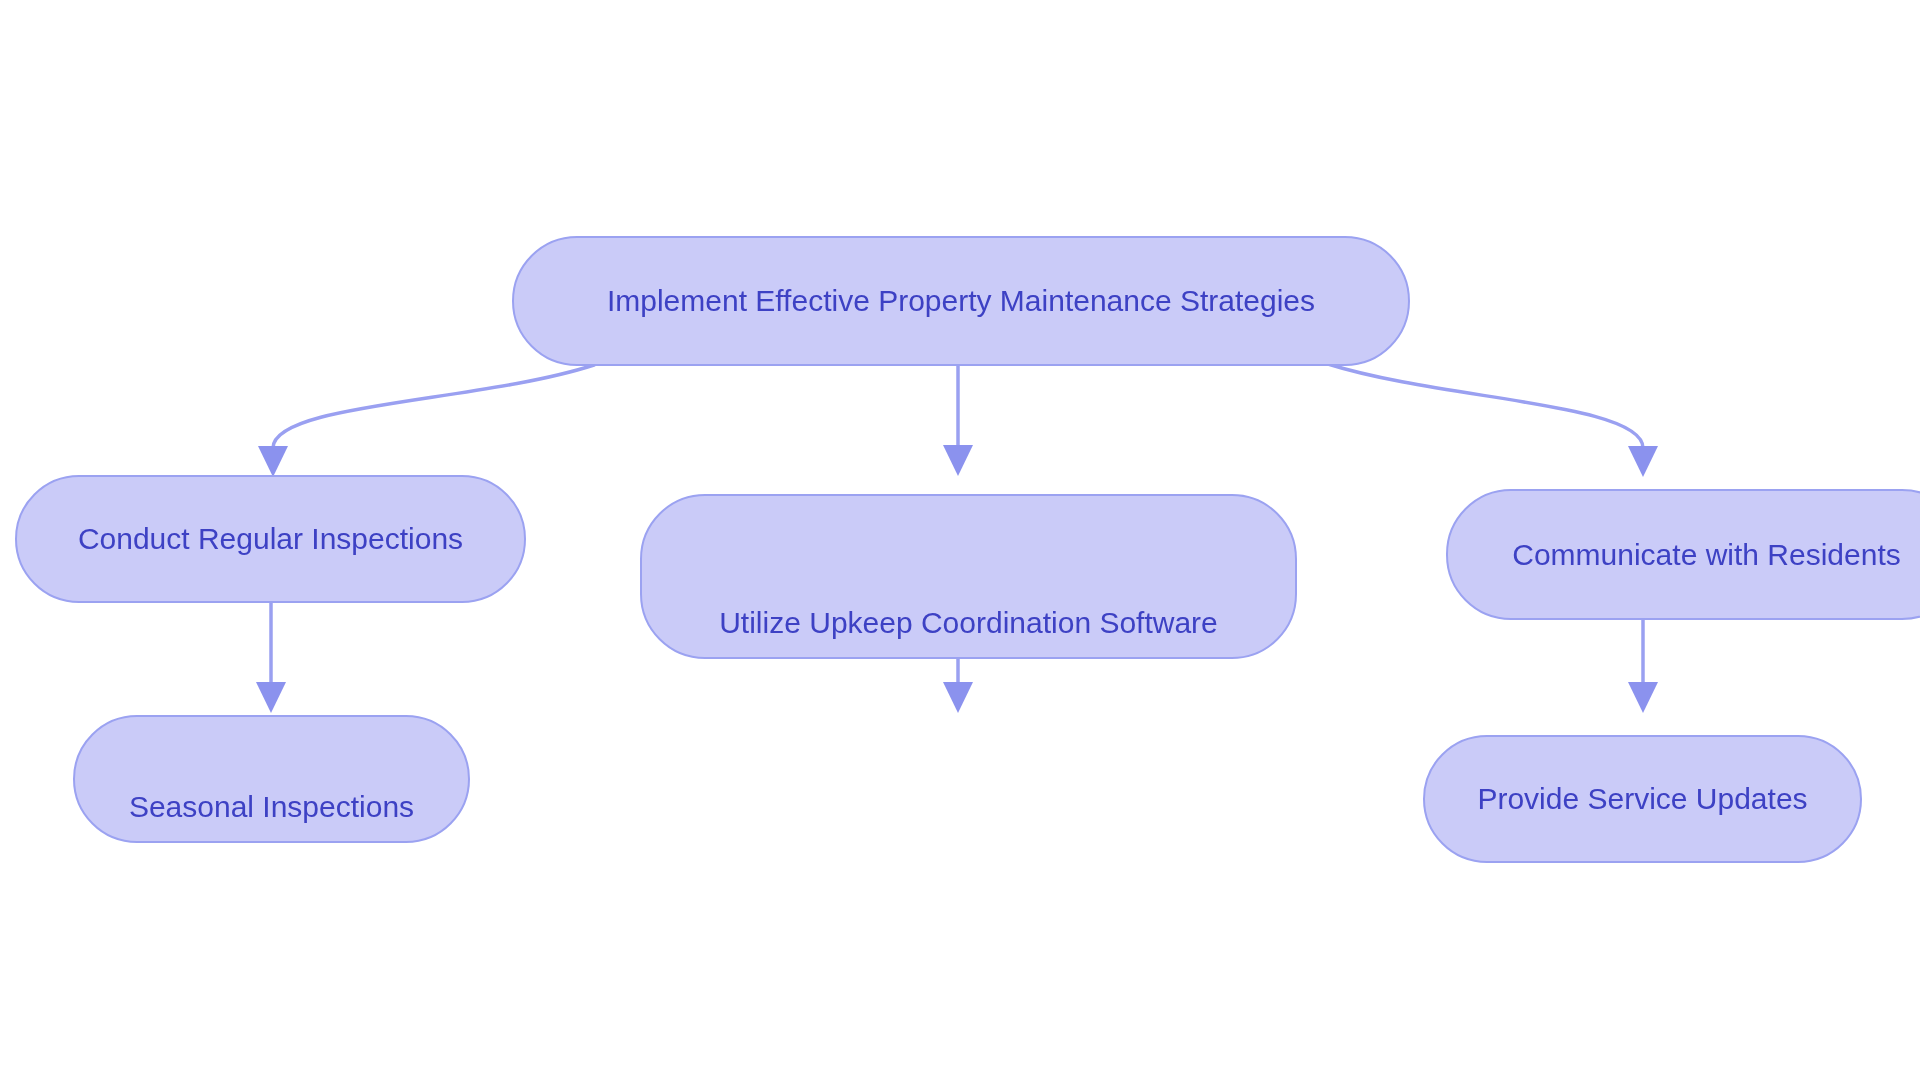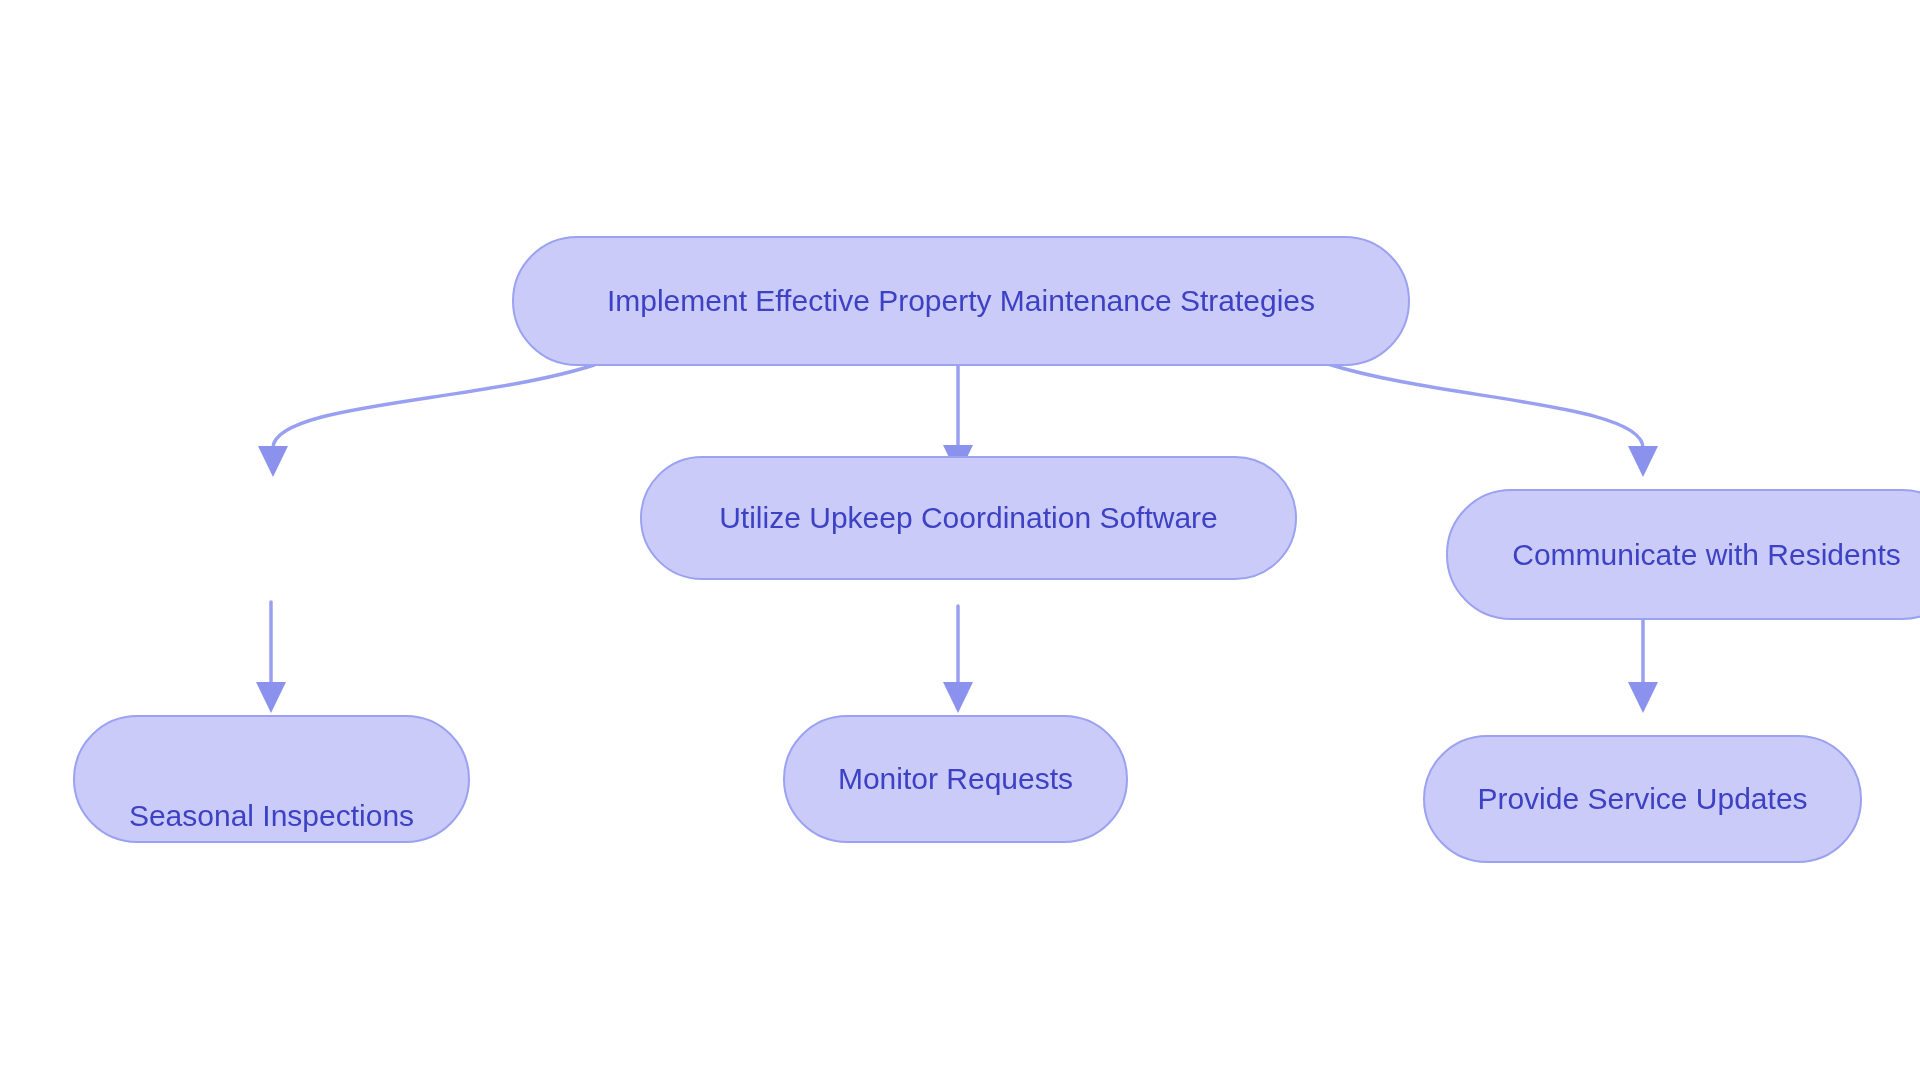--- a/index.html
+++ b/index.html
@@ -47,21 +47,21 @@
     display: flex;
     align-items: center;
     justify-content: center;
     background: var(--node-fill);
     border: 2px solid var(--node-border);
     border-radius: 65px;
     color: var(--node-text);
     font-size: 30px;
     line-height: 1.2;
     text-align: center;
-    padding: 7px 30px;
+    padding: 16px 30px;
   }
 </style>
 </head>
 <body>
 
 <div class="canvas">
 
   <svg class="edges" viewBox="0 0 1920 1083" xmlns="http://www.w3.org/2000/svg">
     <g>
       <path class="edge-line" d="M 594 365 C 480 402, 273 403, 273 448"></path>
@@ -86,34 +86,34 @@
     <g>
       <path class="edge-line" d="M 1643 607 L 1643 684"></path>
       <polygon class="edge-head" points="1628,682 1658,682 1643,713"></polygon>
     </g>
   </svg>
 
   <div class="node" style="left:512px; top:236px; width:898px; height:130px;">
     <span>Implement Effective Property Maintenance Strategies</span>
   </div>
 
+  <div class="node" style="left:15px; top:475px; width:511px; height:128px;">
+    <span>Conduct Regular Inspections</span>
+  </div>
 
-  <div class="node" style="left:640px; top:456px; width:657px; height:124px;">
+  <div class="node" style="left:640px; top:494px; width:657px; height:165px;align-items:flex-end;">
     <span>Utilize Upkeep Coordination Software</span>
   </div>
 
   <div class="node" style="left:1446px; top:475px; width:521px; height:131px;margin-top:14px;">
     <span>Communicate with Residents</span>
   </div>
 
   <div class="node" style="left:73px; top:715px; width:397px; height:128px;align-items:flex-end;">
     <span>Seasonal Inspections</span>
   </div>
 
-  <div class="node" style="left:783px; top:715px; width:345px; height:128px;">
-    <span>Monitor Requests</span>
-  </div>
 
   <div class="node" style="left:1423px; top:715px; width:439px; height:128px;margin-top:20px;">
     <span>Provide Service Updates</span>
   </div>
 
 </div>
 
 </body></html>

